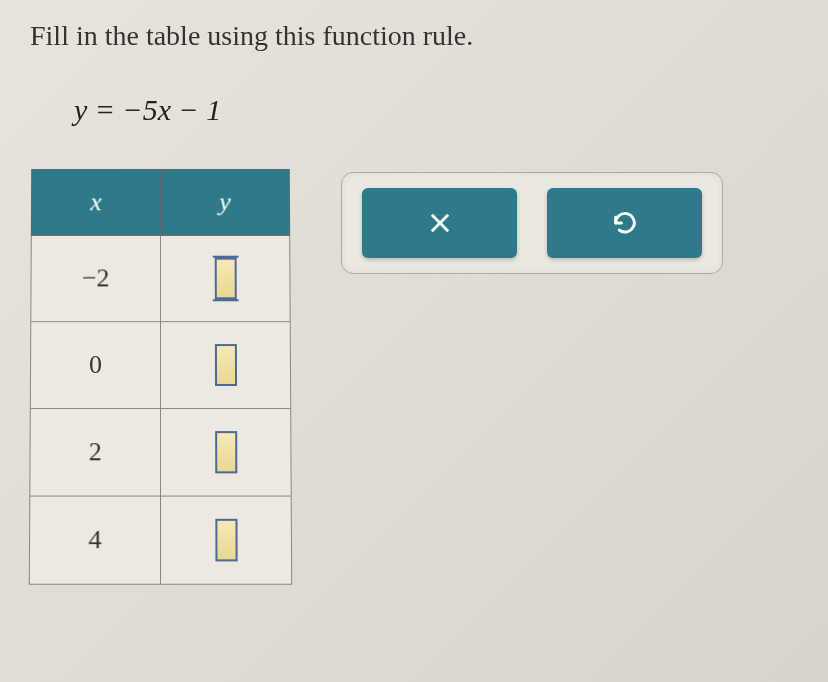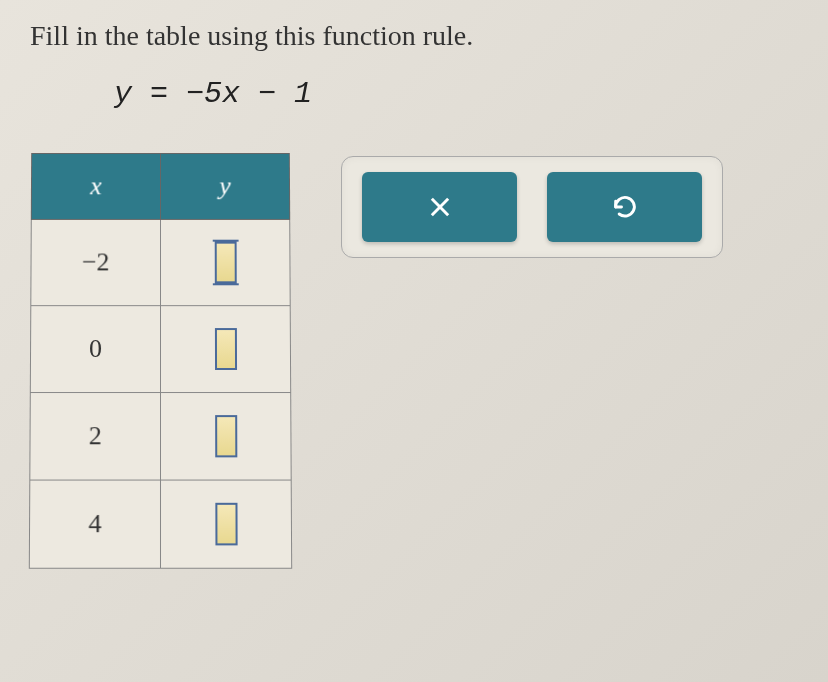--- a/index.html
+++ b/index.html
@@ -12,30 +12,30 @@
       background: linear-gradient(135deg, #e8e4dc 0%, #d8d4cc 100%);
       width: 828px;
       height: 682px;
       padding: 20px 30px;
       position: relative;
       overflow: hidden;
     }
     .instruction {
       font-size: 28px;
       color: #333;
-      margin-bottom: 25px;
+      margin-bottom: 41px;
       font-weight: normal;
     }
     .equation {
       font-size: 30px;
       color: #222;
       font-style: italic;
-      margin-left: 84px;
+      margin-left: 44px;
       margin-bottom: 40px;
-      font-family: Liberation Mono, monospace;
+      font-family: Liberation Serif, serif;
     }
     .content-row {
       display: flex;
       align-items: flex-start;
       gap: 50px;
     }
     .function-table {
       border-collapse: collapse;
       background: #f5f2eb;
       transform: perspective(800px) rotateX(2deg);

